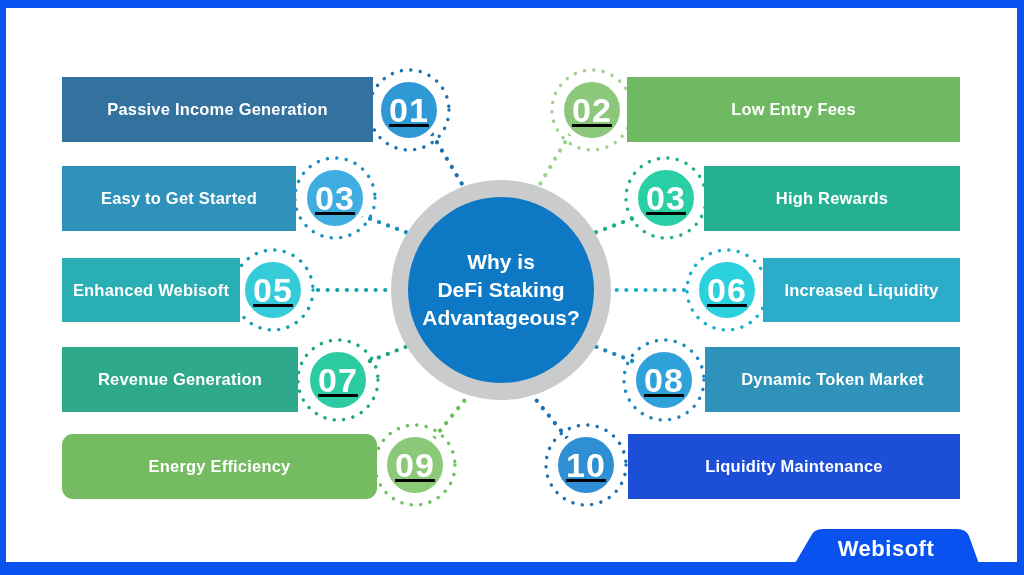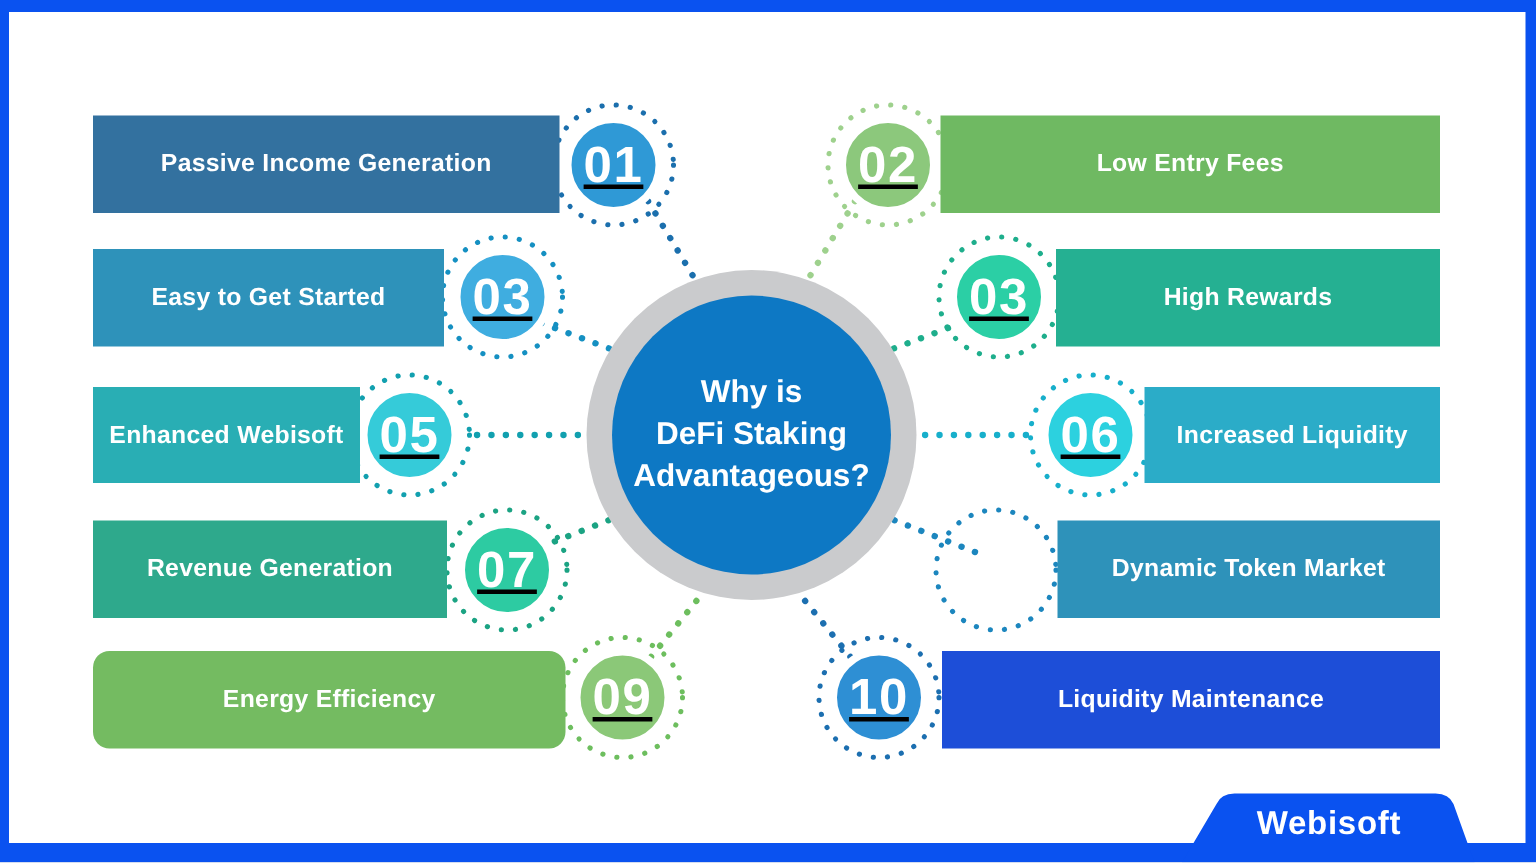--- a/index.html
+++ b/index.html
@@ -135,20 +135,23 @@
     </div>
   <div class="num" style="left: 240px; top: 257px; background-color: rgb(53, 203, 217);">
       <span>05</span>
     </div>
   <div class="num" style="left: 694px; top: 257px; background-color: rgb(44, 209, 223);">
       <span>06</span>
     </div>
   <div class="num" style="left: 305px; top: 347px; background-color: rgb(45, 203, 162);">
       <span>07</span>
     </div>
+  <div class="num" style="left: 631px; top: 347px; background-color: rgb(47, 162, 220);">
+      <span>08</span>
+    </div>
   <div class="num" style="left: 382px; top: 432px; background-color: rgb(139, 200, 120);">
       <span>09</span>
     </div>
   <div class="num" style="left: 553px; top: 432px; background-color: rgb(46, 143, 212);">
       <span>10</span>
     </div>
 
   <div class="center-hub">
     <div class="line">Why is</div>
     <div class="line">DeFi Staking</div>

